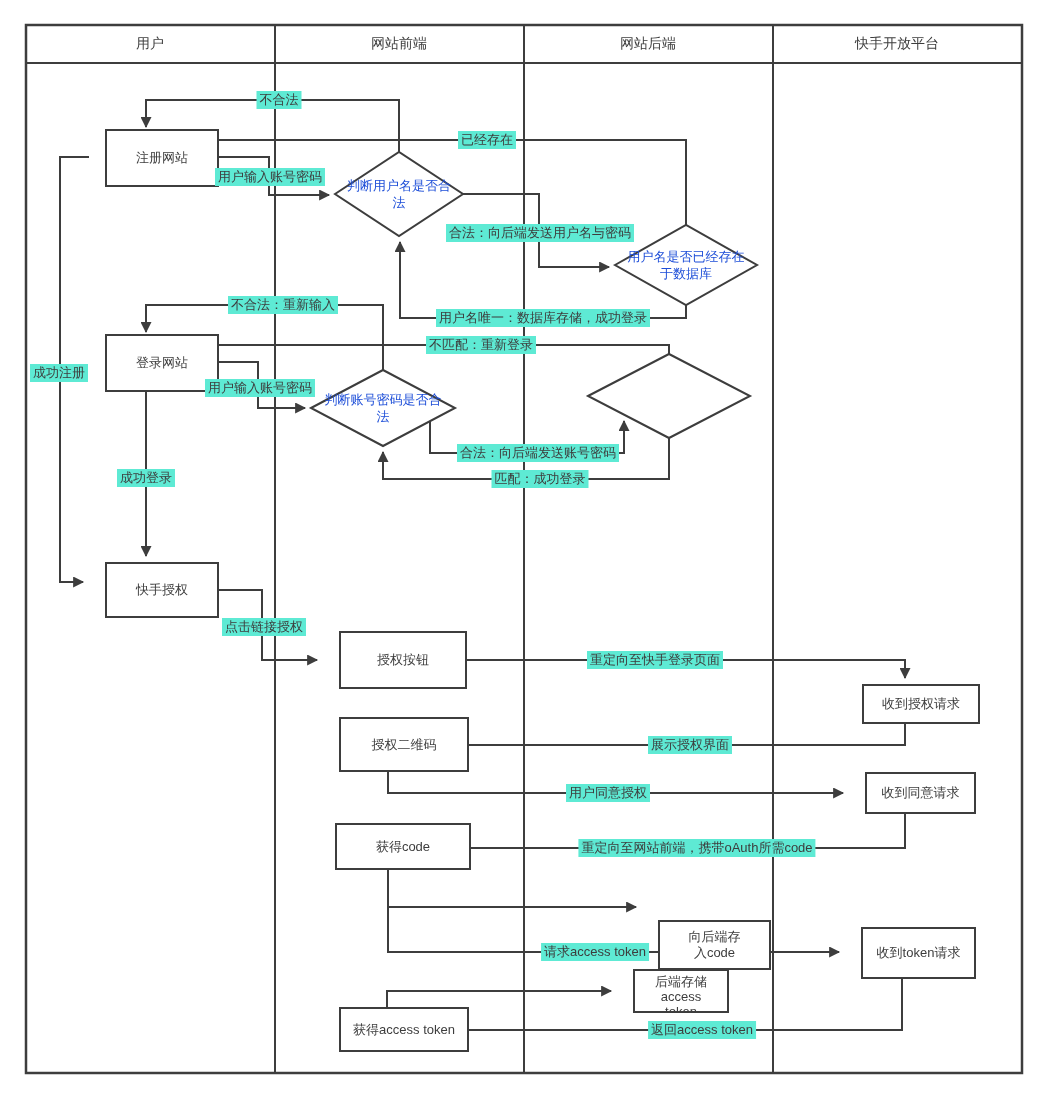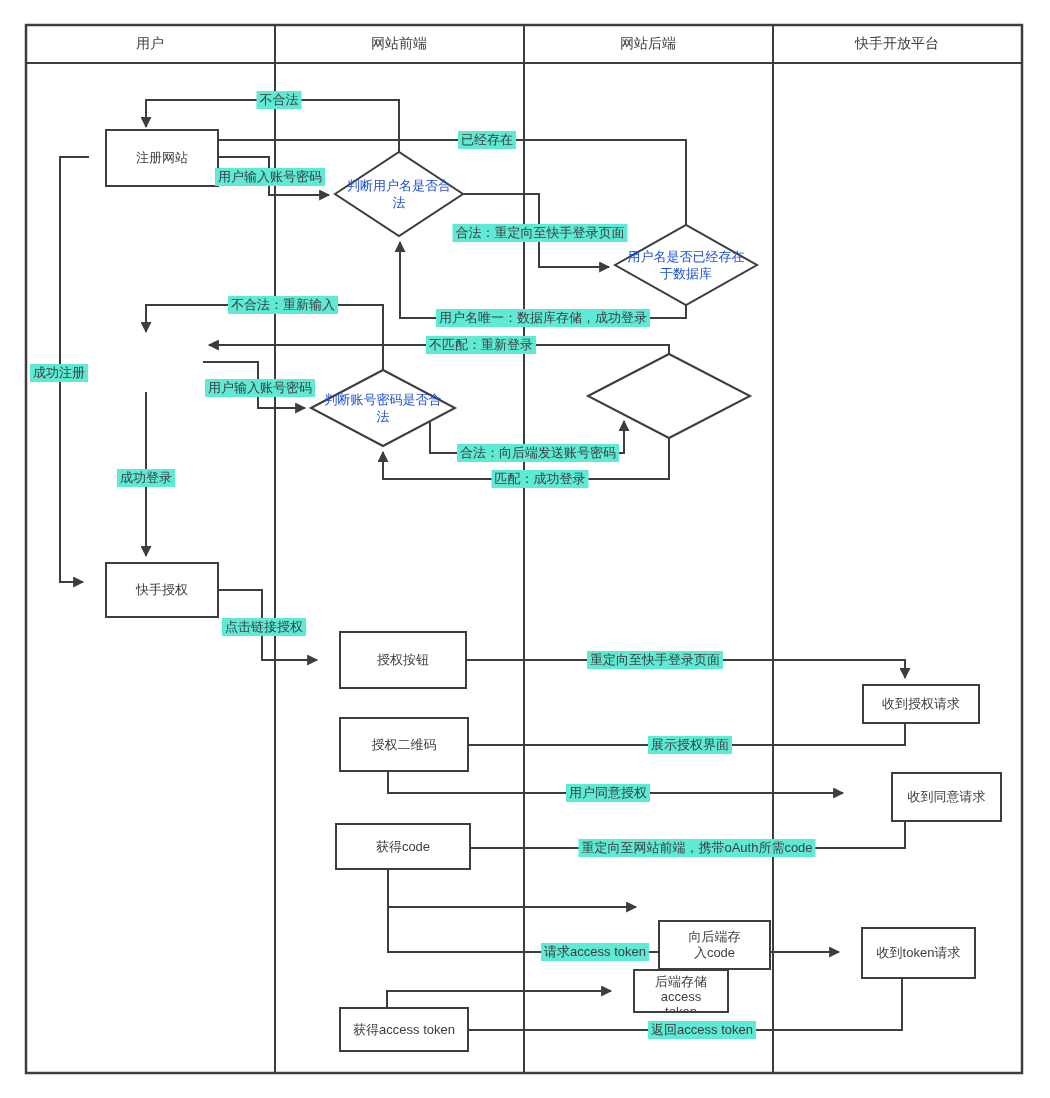--- a/index.html
+++ b/index.html
@@ -82,44 +82,45 @@
       <polygon points="588,396 669,354 750,396 669,438"></polygon>
     </g>
   </svg>
 
   <div class="lane-h" style="left:150px;top:44px">用户</div>
   <div class="lane-h" style="left:399px;top:44px">网站前端</div>
   <div class="lane-h" style="left:648px;top:44px">网站后端</div>
   <div class="lane-h" style="left:897px;top:44px">快手开放平台</div>
 
   <div class="box" style="left:89px;top:129px;width:114px;height:58px">注册网站</div>
+  <div class="box" style="left:89px;top:334px;width:114px;height:58px">登录网站</div>
   <div class="box" style="left:89px;top:562px;width:114px;height:56px">快手授权</div>
   <div class="box" style="left:323px;top:631px;width:128px;height:58px">授权按钮</div>
   <div class="box" style="left:323px;top:717px;width:130px;height:55px">授权二维码</div>
   <div class="box" style="left:319px;top:823px;width:136px;height:47px">获得code</div>
   <div class="box" style="left:323px;top:1007px;width:130px;height:45px">获得access token</div>
   <div class="box" style="left:642px;top:920px;width:113px;height:50px">向后端存
 入code</div>
   <div class="box clip" style="left:617px;top:969px;width:96px;height:44px">后端存储
 access
 token</div>
   <div class="box" style="left:846px;top:684px;width:118px;height:40px">收到授权请求</div>
-  <div class="box" style="left:875px;top:772px;width:111px;height:50px">收到同意请求</div>
+  <div class="box" style="left:849px;top:772px;width:111px;height:42px">收到同意请求</div>
   <div class="box" style="left:845px;top:927px;width:115px;height:52px">收到token请求</div>
 
   <div class="dlabel" style="left:399px;top:194px;width:112px">判断用户名是否合
 法</div>
   <div class="dlabel" style="left:686px;top:265px;width:124px">用户名是否已经存在
 于数据库</div>
   <div class="dlabel" style="left:383px;top:408px;width:124px">判断账号密码是否合
 法</div>
 
   <div class="elabel" style="left:270px;top:177px">用户输入账号密码</div>
   <div class="elabel" style="left:279px;top:100px">不合法</div>
-  <div class="elabel" style="left:540px;top:233px">合法：重定向至快手登录页面</div>
+  <div class="elabel" style="left:540px;top:233px">合法：向后端发送用户名与密码</div>
   <div class="elabel" style="left:487px;top:140px">已经存在</div>
   <div class="elabel" style="left:543px;top:318px">用户名唯一：数据库存储，成功登录</div>
   <div class="elabel" style="left:59px;top:373px">成功注册</div>
   <div class="elabel" style="left:283px;top:305px">不合法：重新输入</div>
   <div class="elabel" style="left:260px;top:388px">用户输入账号密码</div>
   <div class="elabel" style="left:481px;top:345px">不匹配：重新登录</div>
   <div class="elabel" style="left:538px;top:453px">合法：向后端发送账号密码</div>
   <div class="elabel" style="left:540px;top:479px">匹配：成功登录</div>
   <div class="elabel" style="left:146px;top:478px">成功登录</div>
   <div class="elabel" style="left:264px;top:627px">点击链接授权</div>

